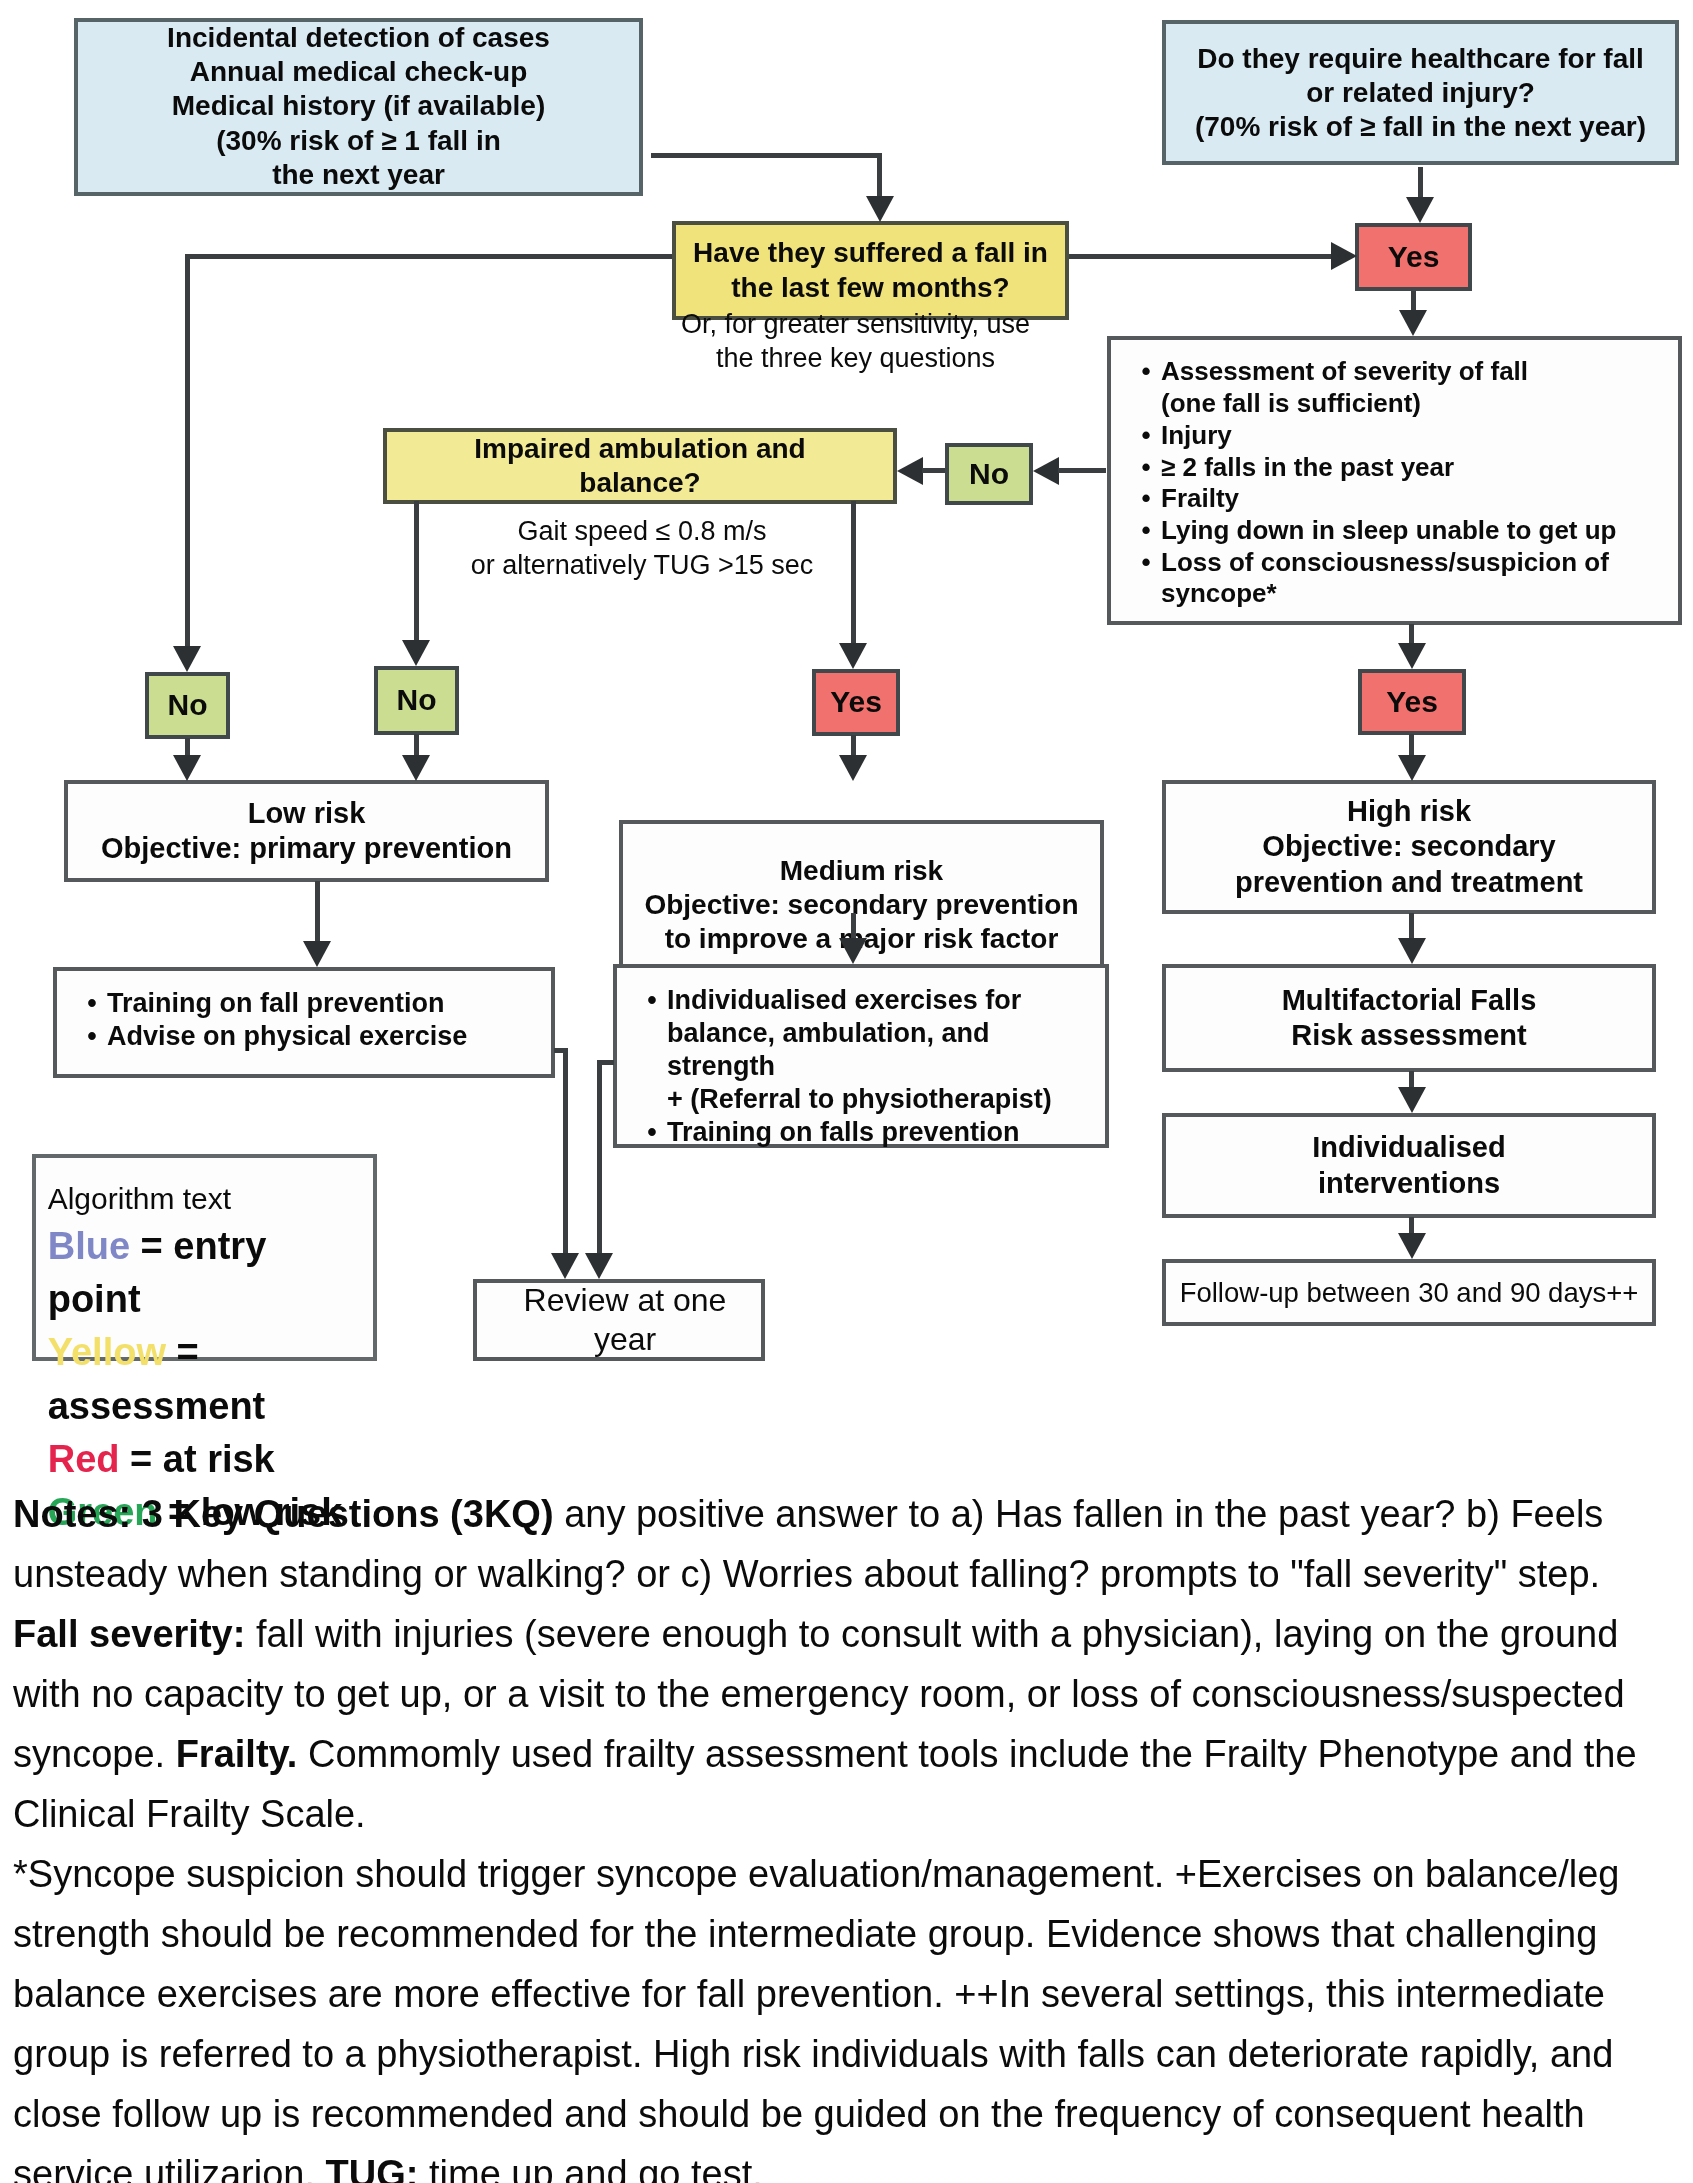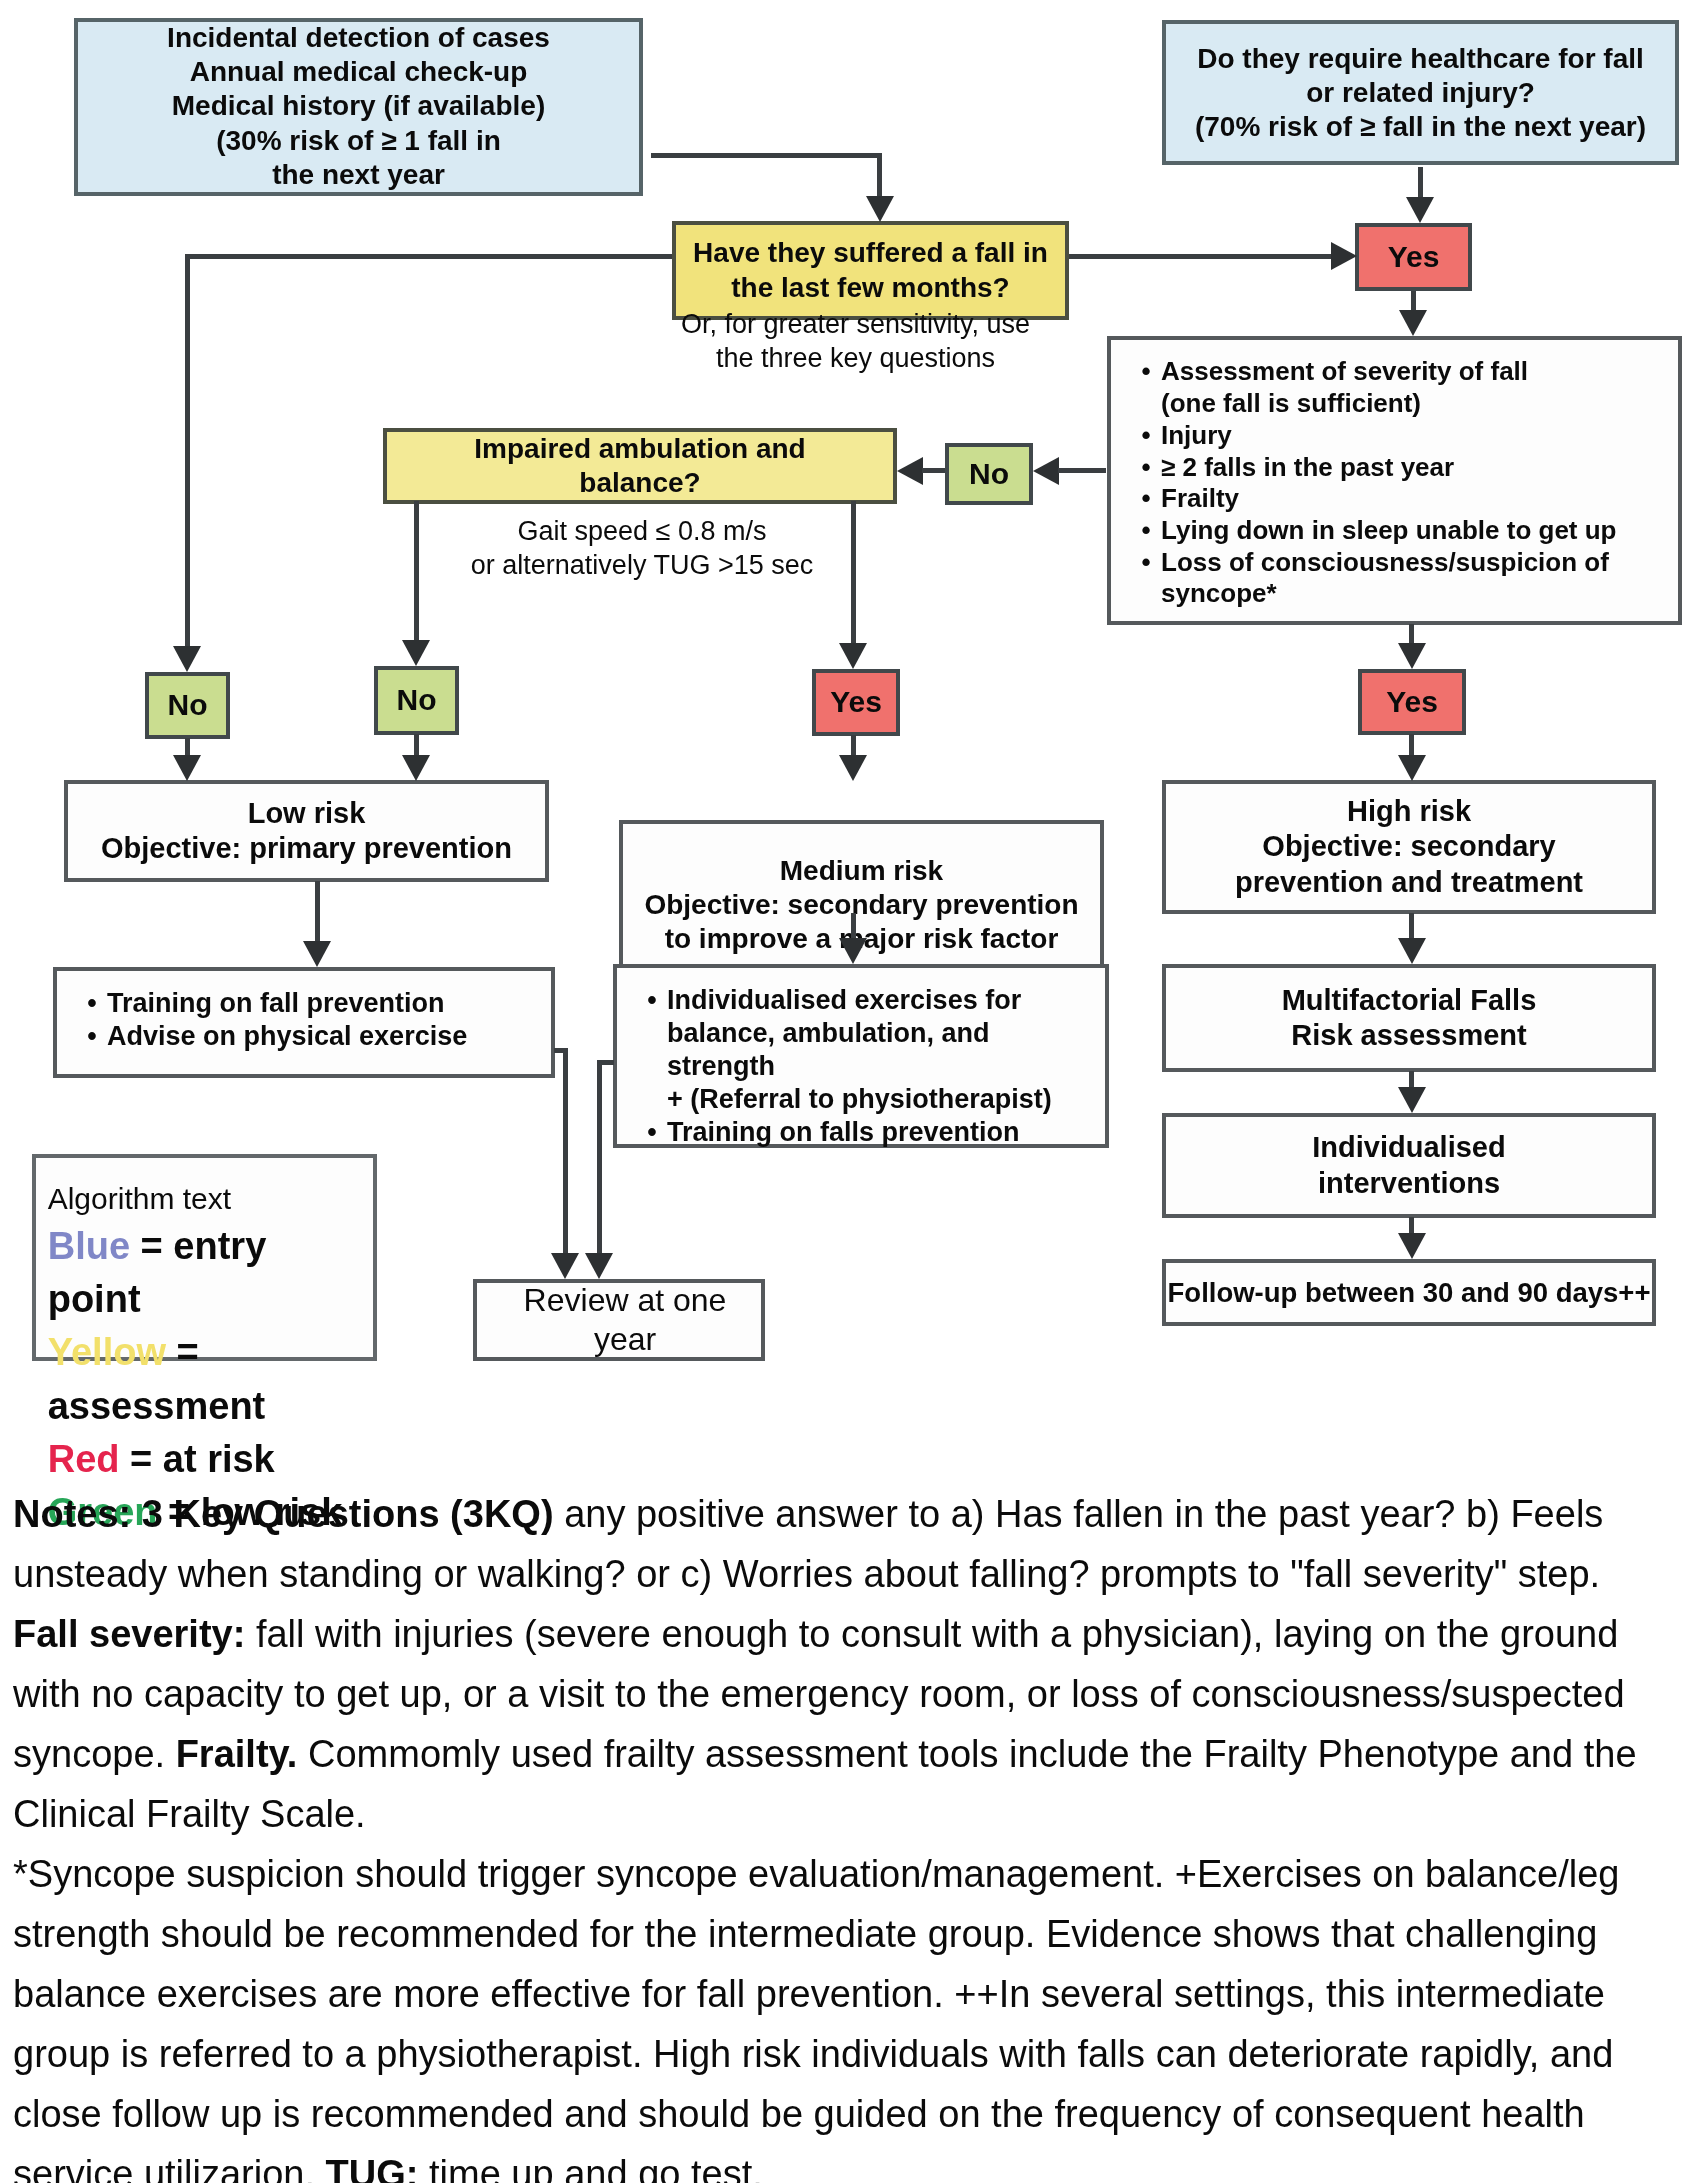--- a/index.html
+++ b/index.html
@@ -134,21 +134,21 @@
       </div>
       <div class="item">
         <span class="dot">•</span>
         <span class="itx">Training on falls prevention</span>
       </div>
     </div>
   <div class="box white f50" style="left:1162px;top:964px;width:494px;height:108px;">Multifactorial Falls
 Risk assessment</div>
   <div class="box white f50" style="left:1162px;top:1113px;width:494px;height:105px;">Individualised
 interventions</div>
-  <div class="box white reg f47" style="left:1162px;top:1259px;width:494px;height:67px;font-weight:bold;">Follow-up between 30 and 90 days++</div>
+  <div class="box white reg f47" style="left:1162px;top:1259px;width:494px;height:67px;">Follow-up between 30 and 90 days++</div>
 
   <div class="box white legend" style="left:32px;top:1154px;width:345px;height:207px;">
       <div class="lg-title">Algorithm text</div>
       <div class="lg-line"><span class="lg-term" style="color: rgb(128, 135, 199);">Blue </span><span>= entry point</span></div>
       <div class="lg-line"><span class="lg-term" style="color: rgb(242, 224, 107);">Yellow </span><span>= assessment</span></div>
       <div class="lg-line"><span class="lg-term" style="color: rgb(229, 36, 77);">Red </span><span>= at risk</span></div>
       <div class="lg-line"><span class="lg-term" style="color: rgb(39, 166, 88);">Green </span><span>= low risk</span></div>
     </div>
 
   <div class="box white reg f54" style="left:473px;top:1279px;width:292px;height:82px;">Review at one year</div>

